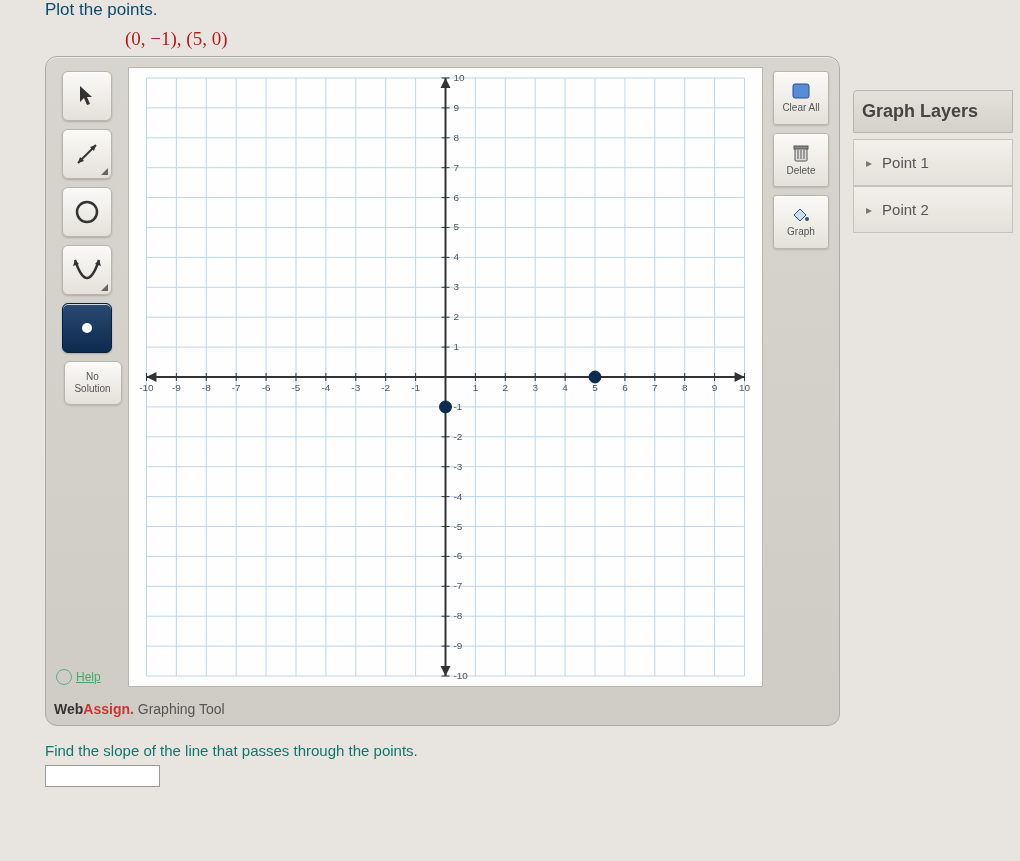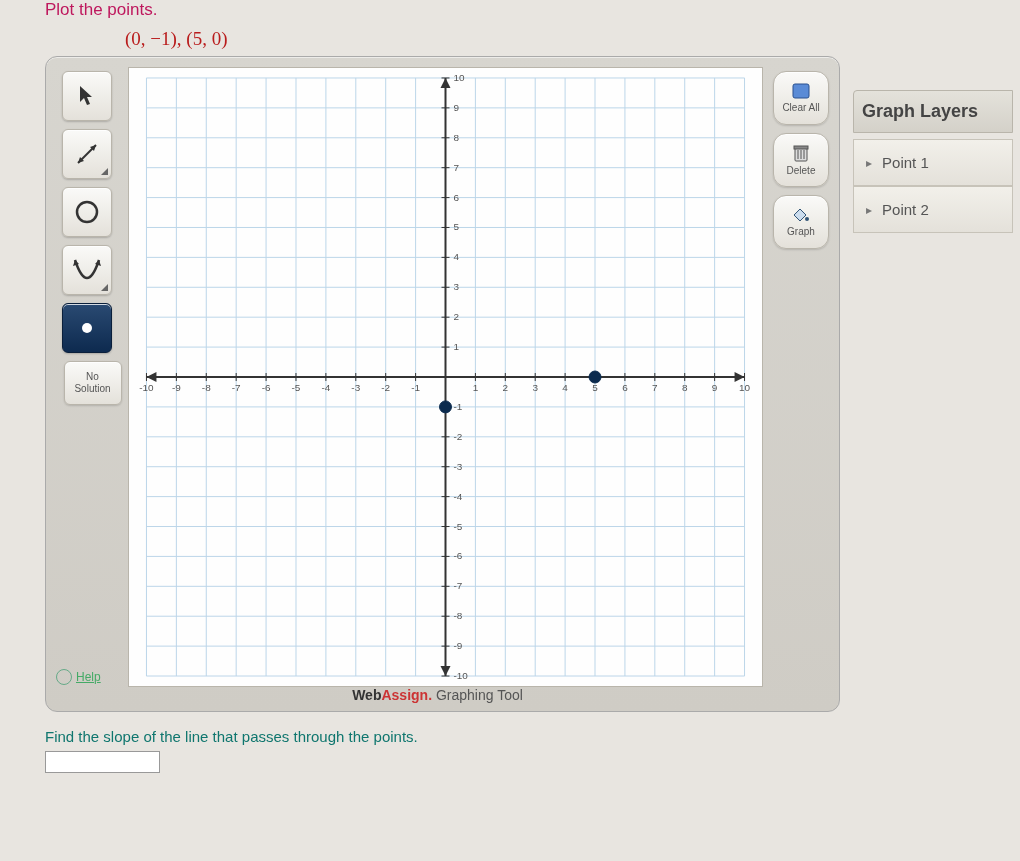--- a/index.html
+++ b/index.html
@@ -10,21 +10,21 @@
     width: 1020px;
     height: 861px;
     overflow: hidden;
   }
   .page {
     padding: 0 0 0 45px;
     position: relative;
   }
   .instruction {
     font-size: 17px;
-    color: #be185d;
+    color: #0c4a6e;
     margin-bottom: 8px;
   }
   .points-row {
     font-size: 19px;
     color: #b91c1c;
     padding-left: 80px;
     margin-bottom: 6px;
     font-family: Georgia, serif;
   }
   .graph-panel {
@@ -125,36 +125,36 @@
     flex-direction: column;
     gap: 8px;
     align-items: center;
     padding-top: 4px;
   }
   .action-btn {
     width: 56px;
     height: 54px;
     background: linear-gradient(#fafaf8,#e4e1da);
     border: 1px solid #b9b5ab;
-    border-radius: 13px;
+    border-radius: 3px;
     font-size: 10px;
     color: #555;
     display: flex;
     flex-direction: column;
     align-items: center;
     justify-content: center;
     gap: 3px;
     cursor: pointer;
     box-shadow: 0 1px 0 rgba(255,255,255,.8) inset, 0 1px 2px rgba(0,0,0,.15);
   }
   .brand {
-    text-align: center;
+    text-align: left;
     font-size: 14px;
     color: #555;
-    padding: 0 10px 2px 0;
+    padding: 14px 10px 2px 0;
   }
   .brand b { color: #c33; font-weight: bold; }
   .brand .wa { color: #333; font-weight: bold; }
 
   
   .layers-panel {
     position: absolute;
     left: 853px;
     top: 90px;
     width: 160px;

